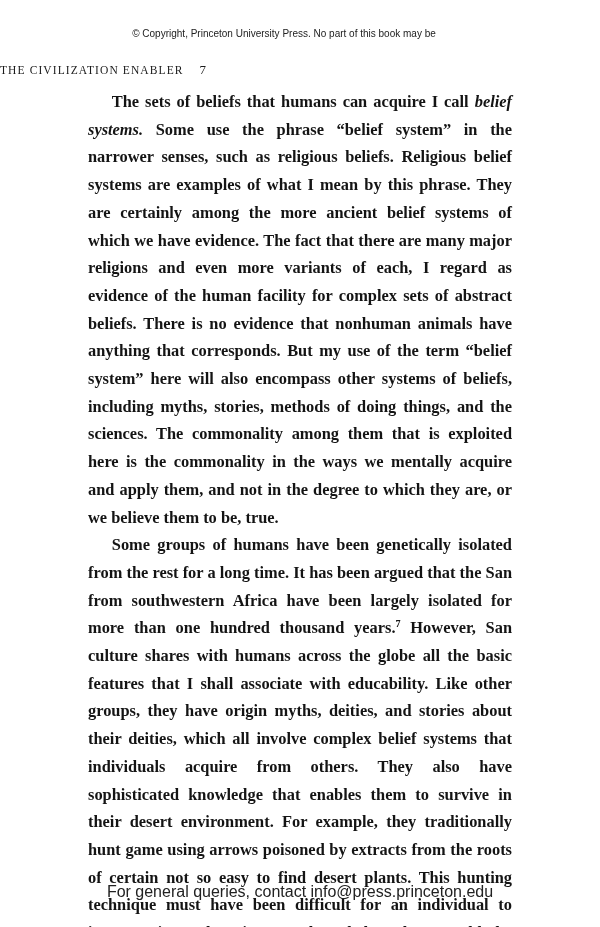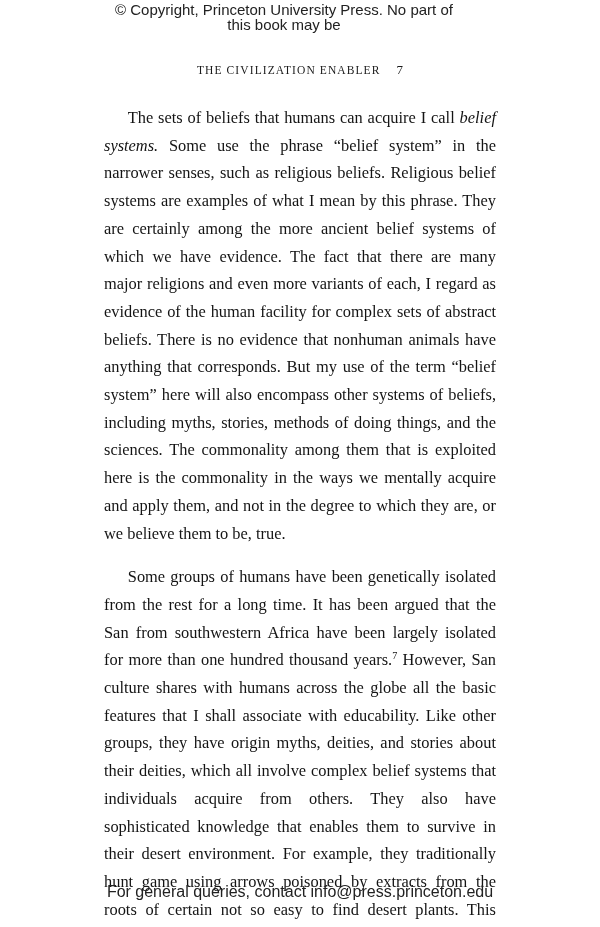--- a/index.html
+++ b/index.html
@@ -16,39 +16,39 @@
     overflow: hidden;
   }
   .page {
     width: 600px;
     height: 927px;
     position: relative;
     box-sizing: border-box;
   }
   .copyright {
     position: absolute;
-    top: 2px;
+    top: 26px;
     left: 0;
     width: 568px;
     text-align: center;
     font-family: "Liberation Sans", sans-serif;
-    font-size: 15px;
+    font-size: 10px;
     line-height: 15px;
     color: #222;
   }
   .copyright span {
     display: block;
     padding: 0 108px;
   }
   .running-head {
     position: absolute;
     top: 62px;
     left: 0;
     width: 600px;
-    text-align: center;
+    text-align: left;
     font-family: "Liberation Serif", serif;
     font-size: 11.5px;
     letter-spacing: 1.1px;
     color: #1a1a1a;
   }
   .running-head .pagenum {
     letter-spacing: 0;
     margin-left: 16px;
     font-size: 13px;
   }
@@ -58,22 +58,23 @@
     left: 88px;
     width: 424px;
     font-size: 16.4px;
     line-height: 27.7px;
     text-align: justify;
     text-justify: inter-word;
     hyphens: manual;
     color: #141414;
   }
   .body-text p {
-    margin: 16px;
+    margin: 0;
     text-indent: 1.45em;
+    font-weight: bold;
   }
   .body-text p.first {
     text-indent: 1.45em;
   }
   em {
     font-style: italic;
   }
   sup {
     font-size: 0.62em;
     vertical-align: super;

